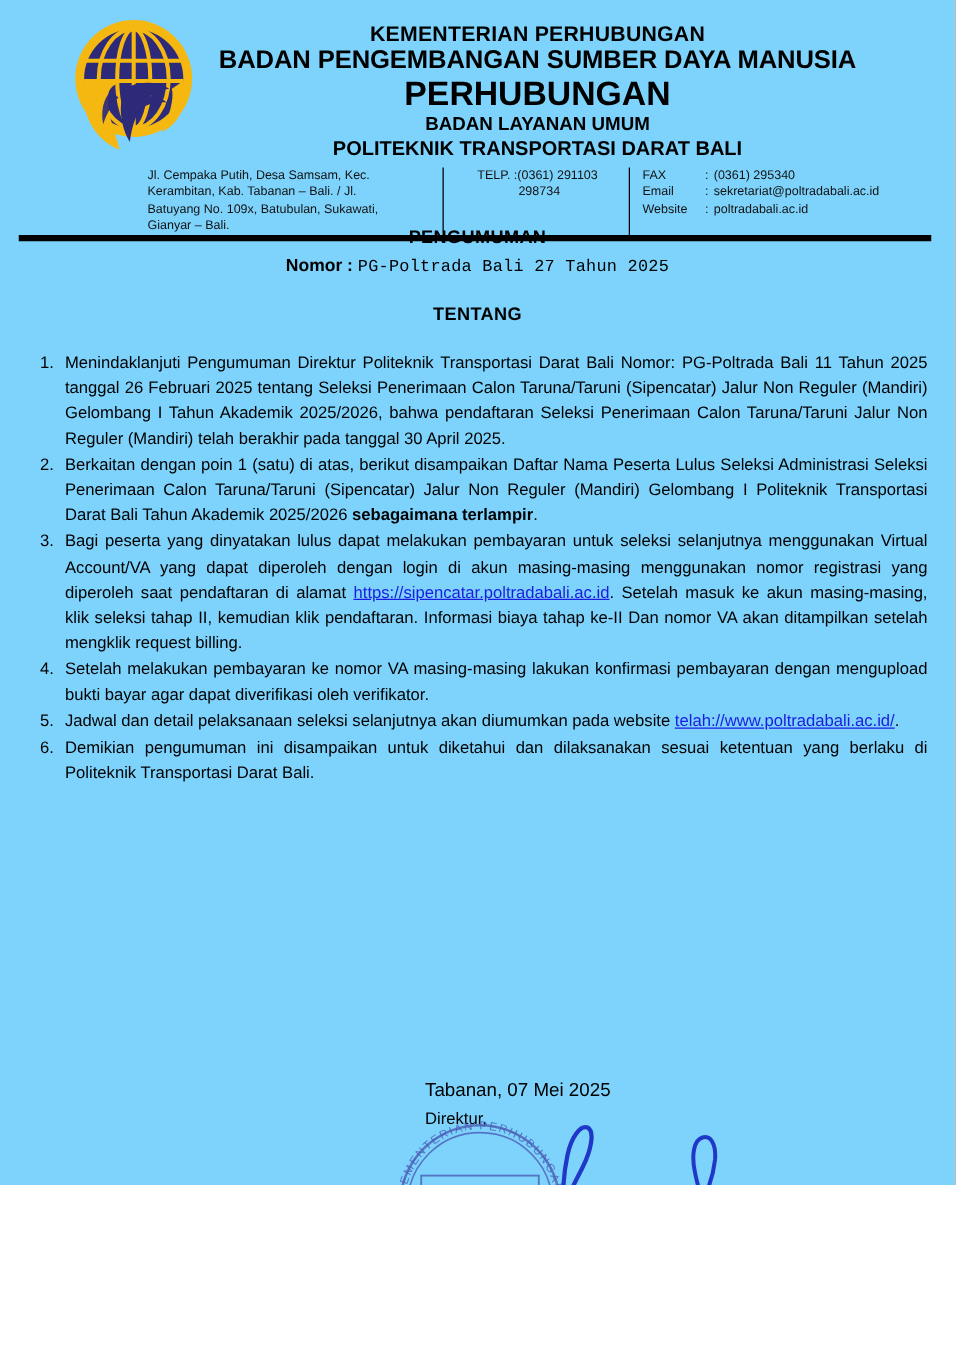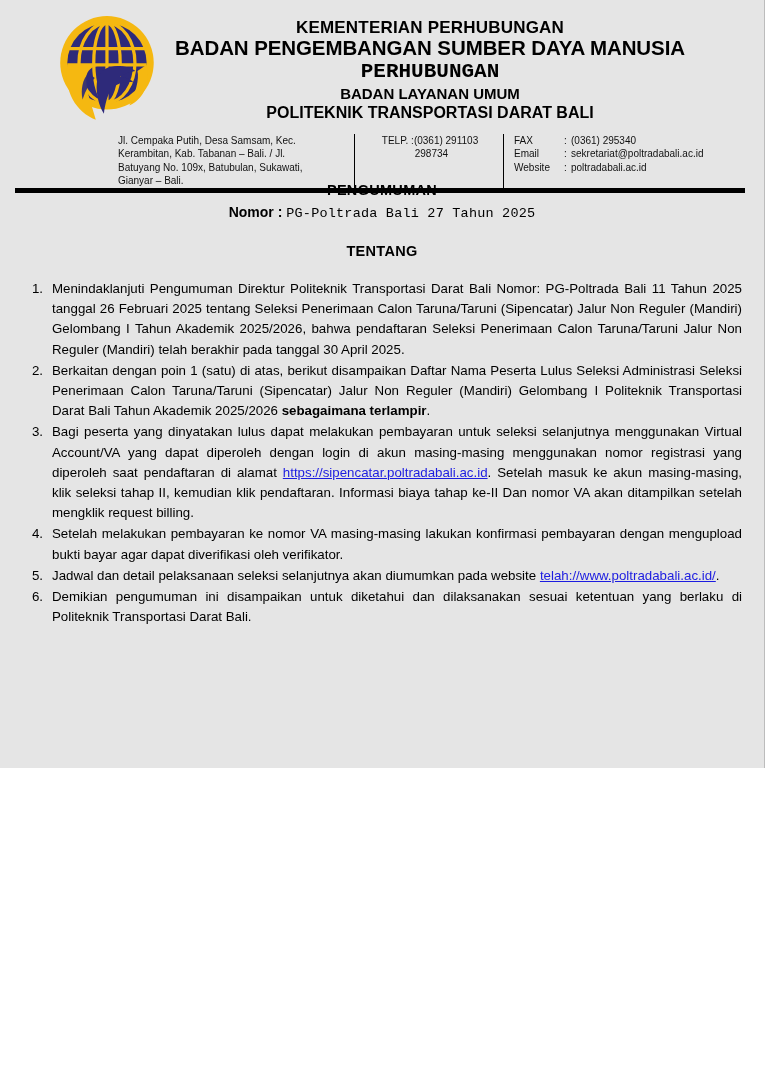--- a/index.html
+++ b/index.html
@@ -4,22 +4,22 @@
 <style>
   html,body{margin:0;padding:0;}
   body{
     background:#ffffff;
     font-family:"Liberation Sans", sans-serif;
     color:#000;
   }
   .page{
     position:relative;
     width:765px;
-    height:768px;
-    background:#e5e5e5;
+    height:948px;
+    background:#7dd3fc;
     overflow:hidden;
     border-right:1px solid #bcbcbc;
     box-sizing:border-box;
   }
 
   
   .header{
     position:relative;
     padding:8px 16px 0 16px;
     height:182px;
@@ -47,24 +47,23 @@
     line-height:1.12;
   }
   .kop-l2{
     font-size:20.5px;
     font-weight:bold;
     line-height:1.12;
     letter-spacing:-.1px;
     white-space:nowrap;
   }
   .kop-l3{
-    font-size:21px;
+    font-size:27px;
     font-weight:bold;
     line-height:1.12;
-    font-family:Liberation Mono, monospace;
   }
   .kop-l4{
     font-size:15px;
     font-weight:bold;
     line-height:1.25;
     padding-top:1px;
   }
   .kop-l5{
     font-size:16px;
     font-weight:bold;

